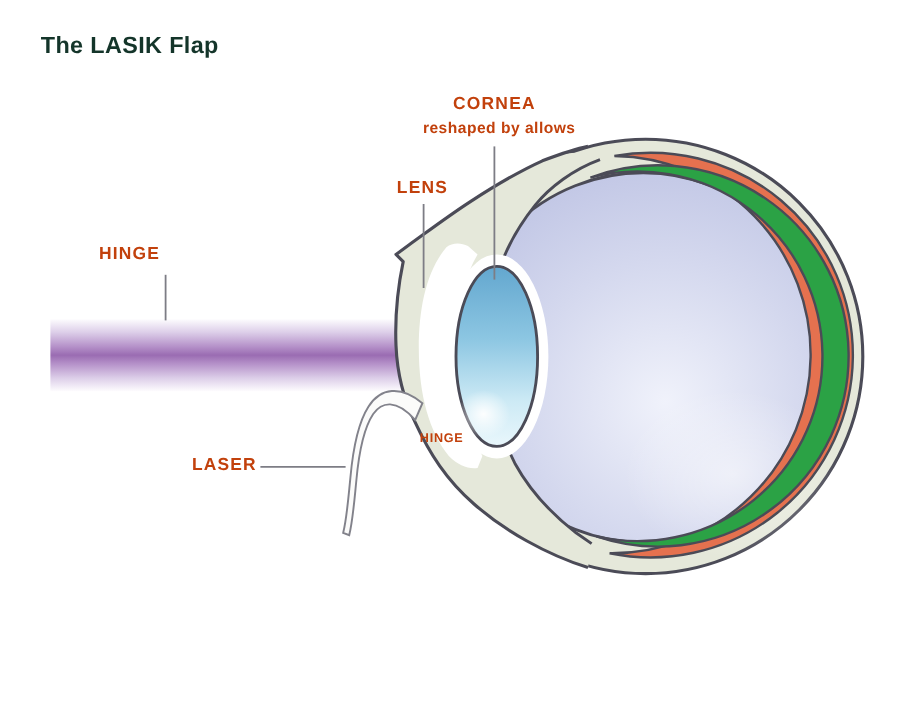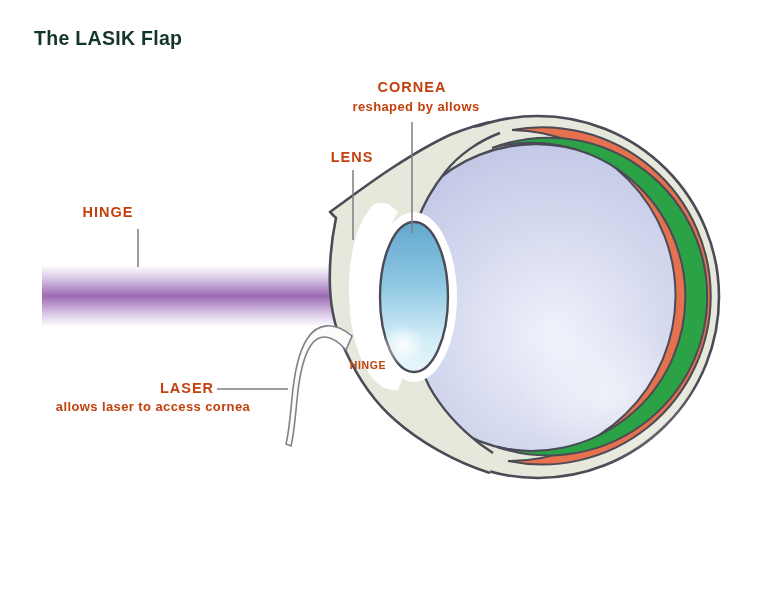--- a/index.html
+++ b/index.html
@@ -136,16 +136,15 @@
     <line x1="217" y1="389" x2="288" y2="389" stroke="#7d7d85" stroke-width="1.5"></line>
   </svg>
 
   <div class="title">The LASIK Flap</div>
 
   <div class="lbl big" id="lbl-cornea">CORNEA</div>
   <div class="lbl sub" id="lbl-cornea-sub">reshaped by allows</div>
   <div class="lbl big" id="lbl-lens">LENS</div>
   <div class="lbl big" id="lbl-laser">HINGE</div>
   <div class="lbl big" id="lbl-flap">LASER</div>
-  <div class="lbl sub" id="lbl-flap-sub">allows laser to access cornea</div>
   <div class="lbl tiny" id="lbl-hinge">HINGE</div>
 
 </div>
 
 </body></html>

